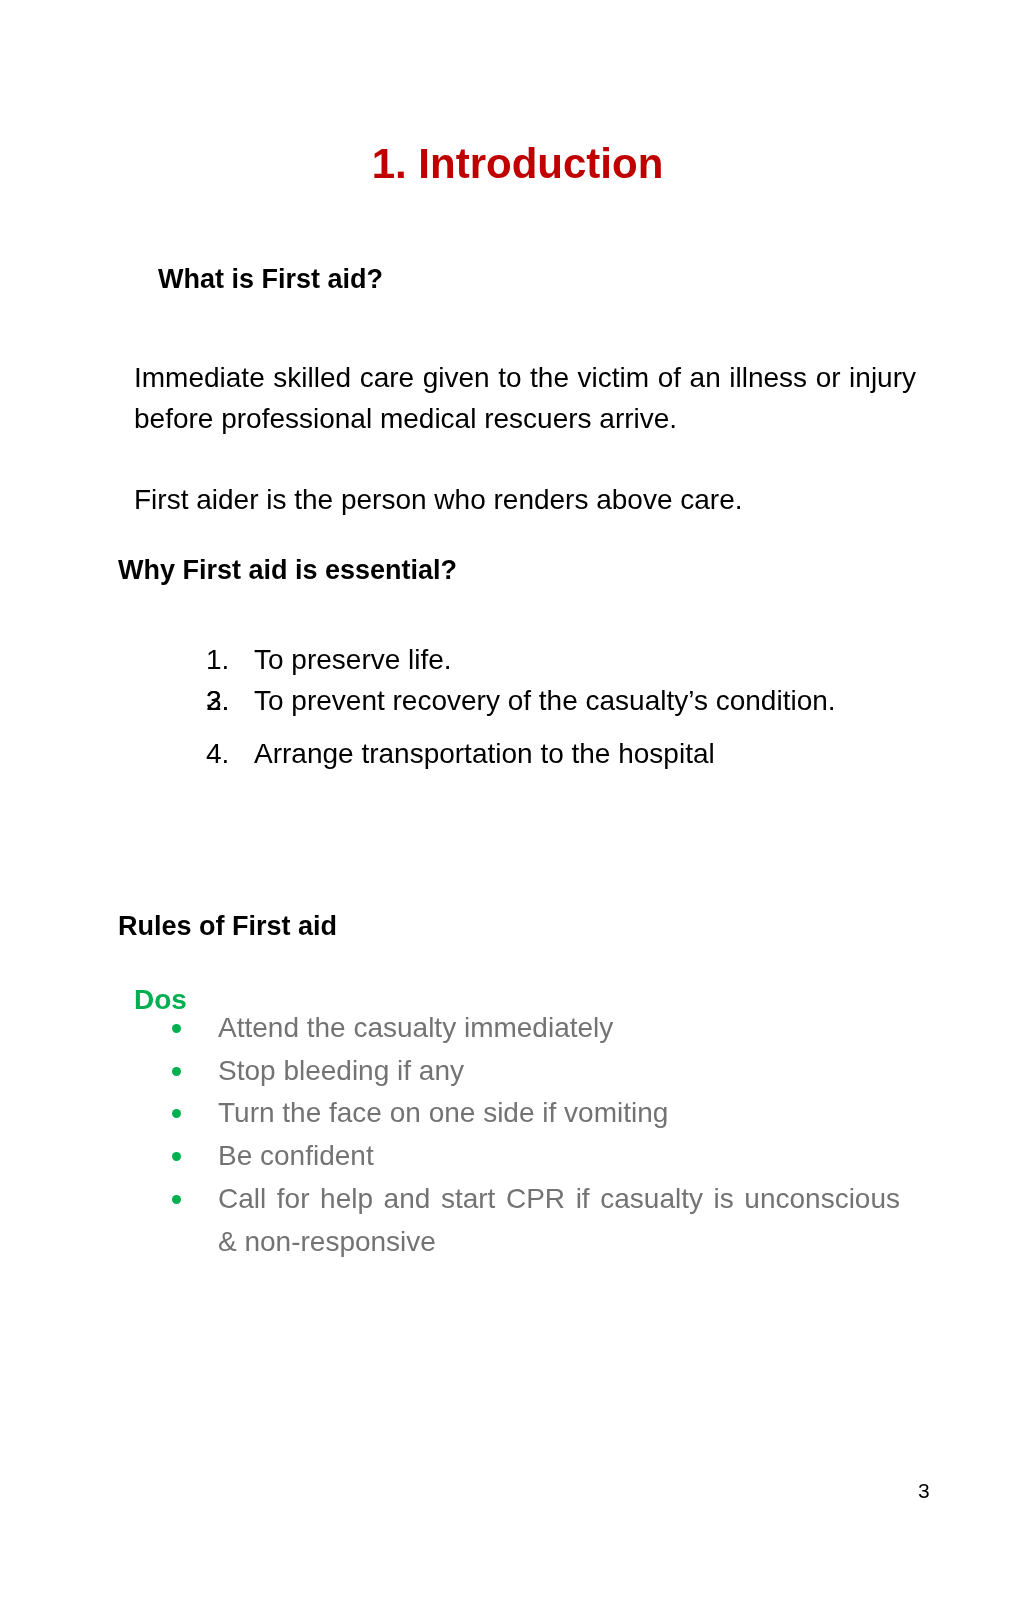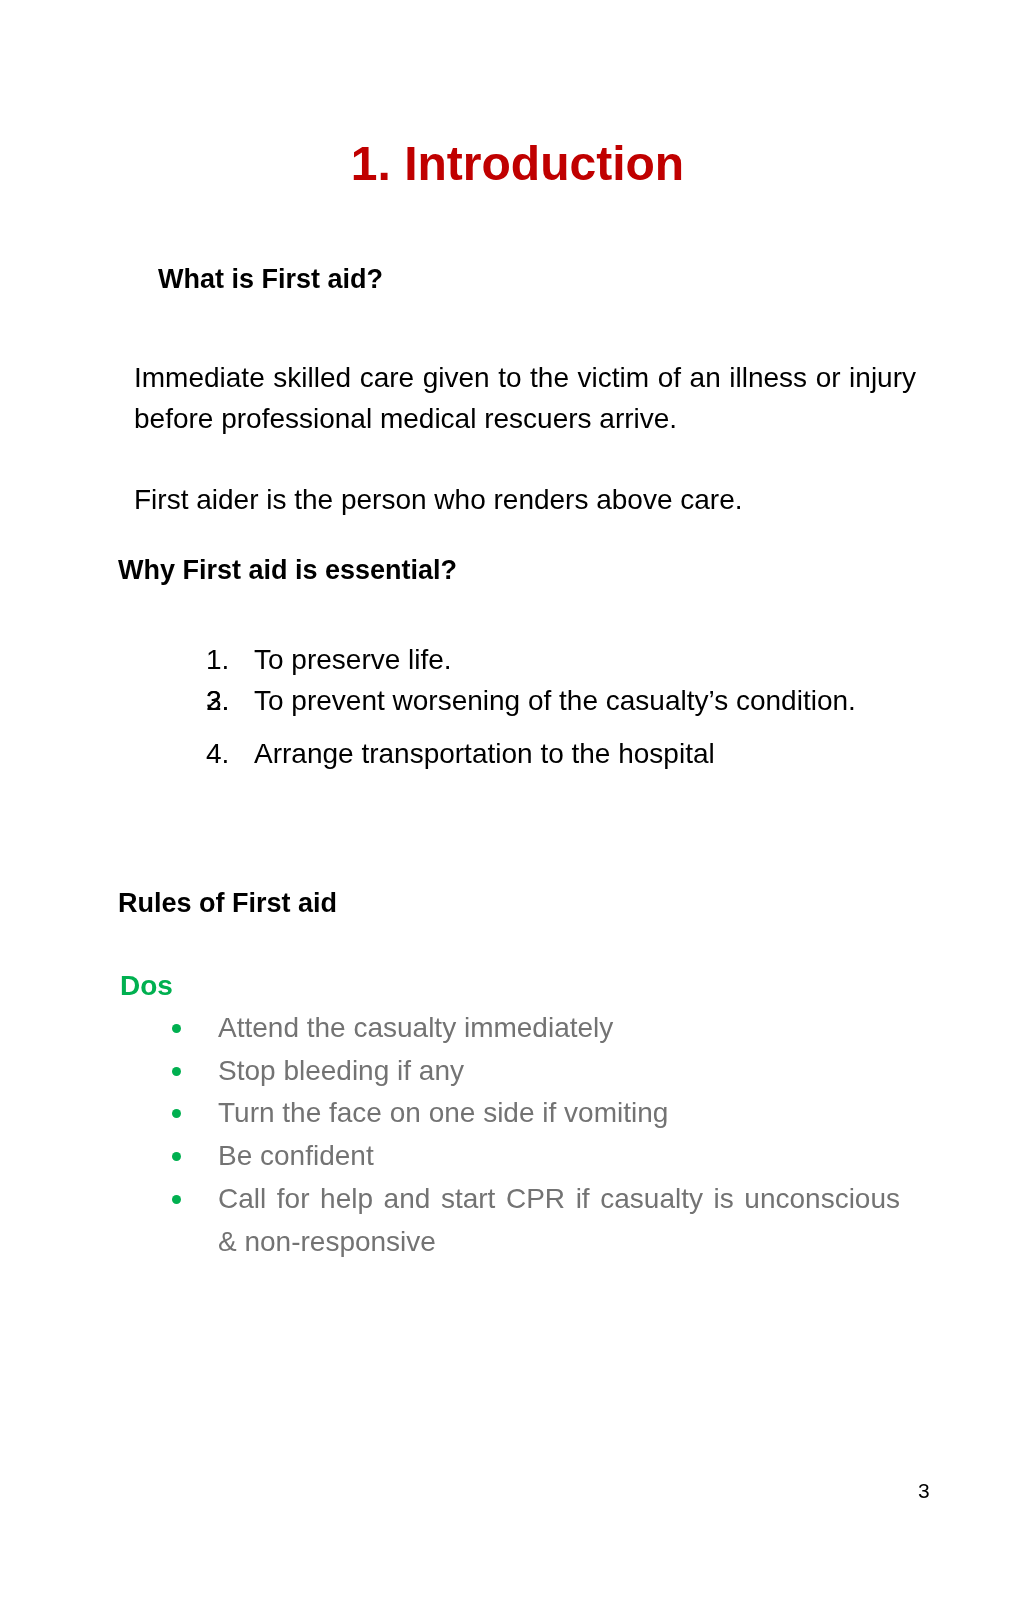--- a/index.html
+++ b/index.html
@@ -14,21 +14,21 @@
       overflow: hidden;
       font-family: "Liberation Sans", sans-serif;
       color: #000000;
     }
     .page-title {
       position: absolute;
       left: 0;
       width: 1035px;
       top: 136px;
       text-align: center;
-      font-size: 48px;
+      font-size: 42px;
       font-weight: bold;
       color: #c00000;
       line-height: 56px;
       margin: 0;
     }
     .heading {
       position: absolute;
       left: 118px;
       font-size: 27px;
       font-weight: bold;
@@ -67,21 +67,21 @@
       top: 0;
     }
     .dos-heading {
       position: absolute;
       left: 118px;
       top: 966px;
       font-size: 28px;
       font-weight: bold;
       color: #00b050;
       line-height: 36px;
-      margin: 2px;
+      margin: 16px;
     }
     .ulist {
       position: absolute;
       left: 170px;
       top: 1007px;
       width: 730px;
       margin: 0;
       padding: 0;
       list-style: none;
       color: #737373;
@@ -128,29 +128,29 @@
 <ol class="olist">
   <li>
     <span class="num">1.</span>
     <span>To preserve life.</span>
   </li>
   <li>
     <span class="num">2.</span>
   </li>
   <li style="margin-bottom:13px;">
     <span class="num">3.</span>
-    <span>To prevent worsening of the casualty’s condition.</span>
+    <span>To prevent recovery of the casualty’s condition.</span>
   </li>
   <li>
     <span class="num">4.</span>
     <span>Arrange transportation to the hospital</span>
   </li>
 </ol>
 
-<h2 class="heading" style="top:886px;">Rules of First aid</h2>
+<h2 class="heading" style="top:909px;">Rules of First aid</h2>
 
 <h3 class="dos-heading">Dos</h3>
 
 <ul class="ulist">
   <li>
     <span class="bullet"></span>
     <span>Attend the casualty immediately</span>
   </li>
   <li>
     <span class="bullet"></span>

